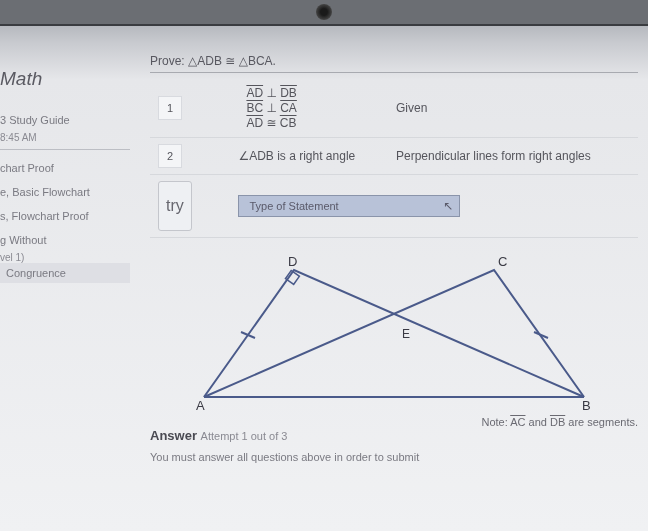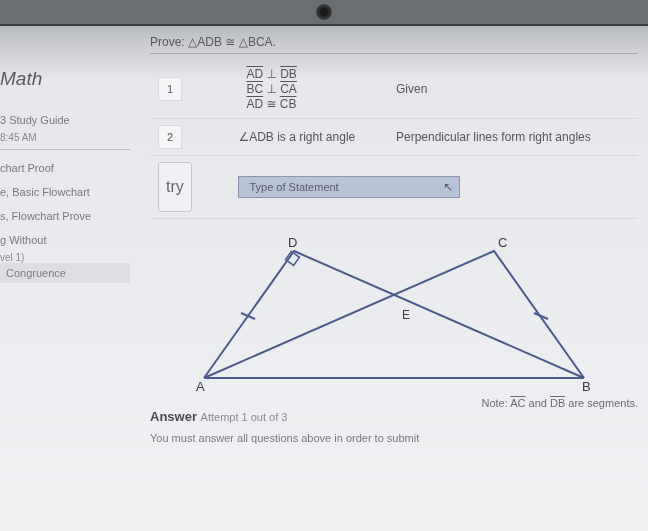--- a/index.html
+++ b/index.html
@@ -4,21 +4,21 @@
 <style>
 body{margin:0;font-family:Arial,Helvetica,sans-serif;background:#d4d6d9;color:#4a4a50;overflow:hidden}
 .page{width:648px;height:531px;position:relative;background:linear-gradient(180deg,#9a9ea5 0%,#c8cacf 8%,#e6e7ea 15%,#f0f1f3 100%)}
 .bezel{position:absolute;top:0;left:0;right:0;height:24px;background:#6b6e73;border-bottom:2px solid #3a3c40}
 .cam{position:absolute;top:4px;left:50%;transform:translateX(-50%);width:16px;height:16px;border-radius:50%;background:radial-gradient(circle,#1a1a1a 30%,#444 70%)}
 .sidebar{position:absolute;left:0;top:60px;width:130px;font-size:11px;color:#6a6a72}
 .sidebar .subject{font-size:19px;font-weight:500;color:#5a5a62;margin:8px 0 18px 0;font-style:italic}
 .sidebar .item{padding:6px 0;color:#7a7a82}
 .sidebar .tiny{font-size:10px;color:#8a8a92}
 .divider{height:1px;background:#bcbec4;margin:6px 0}
-.content{position:absolute;left:150px;top:33px;right:10px}
+.content{position:absolute;left:150px;top:52px;right:10px}
 .prove{font-size:12px;color:#585860;border-bottom:1px solid #a8aab0;padding:2px 0 4px 0;margin-bottom:6px}
 .overline{text-decoration:overline}
 table.proof{border-collapse:collapse;width:100%;font-size:12px}
 table.proof th{text-align:left;padding:6px 8px;border-bottom:1px solid #c0c2c8;font-weight:700;color:#4a4a52}
 table.proof td{padding:6px 8px;border-bottom:1px solid #d6d8dc;vertical-align:middle;color:#55555c}
 .stepnum{background:#f4f5f7;border:1px solid #d8dadf;width:22px;text-align:center;padding:5px 0;font-size:11px}
 .stmt-line{margin:1px 8px}
 .try-btn{display:inline-block;border:1px solid #c4c6cc;background:#eef0f3;border-radius:3px;padding:15px 7px;font-size:16px;margin-right:18px;color:#66666e}
 .type-input{display:inline-block;background:#b8c2d8;border:1px solid #8a94aa;padding:4px 10px;font-size:11px;color:#5a5a6a;width:200px;position:relative}
 .cursor-icon{position:absolute;right:6px;top:3px;font-size:12px}
@@ -37,21 +37,21 @@
       <div class="cam"></div>
     </div>
 
   <div class="sidebar">
     <div class="subject">Math</div>
     <div class="item">3 Study Guide</div>
     <div class="tiny">8:45 AM</div>
     <div class="divider"></div>
     <div class="item">chart Proof</div>
     <div class="item">e, Basic Flowchart</div>
-    <div class="item">s, Flowchart Prove</div>
+    <div class="item">s, Flowchart Proof</div>
     <div class="item">g Without</div>
     <div class="tiny">vel 1)</div>
     <div class="item" style="background:#dedfe4;padding:4px 6px">Congruence</div>
   </div>
 
   <div class="content">
     <div class="prove">
       <span>Prove:</span>
       <span>△ADB</span>
       <span>≅</span>

